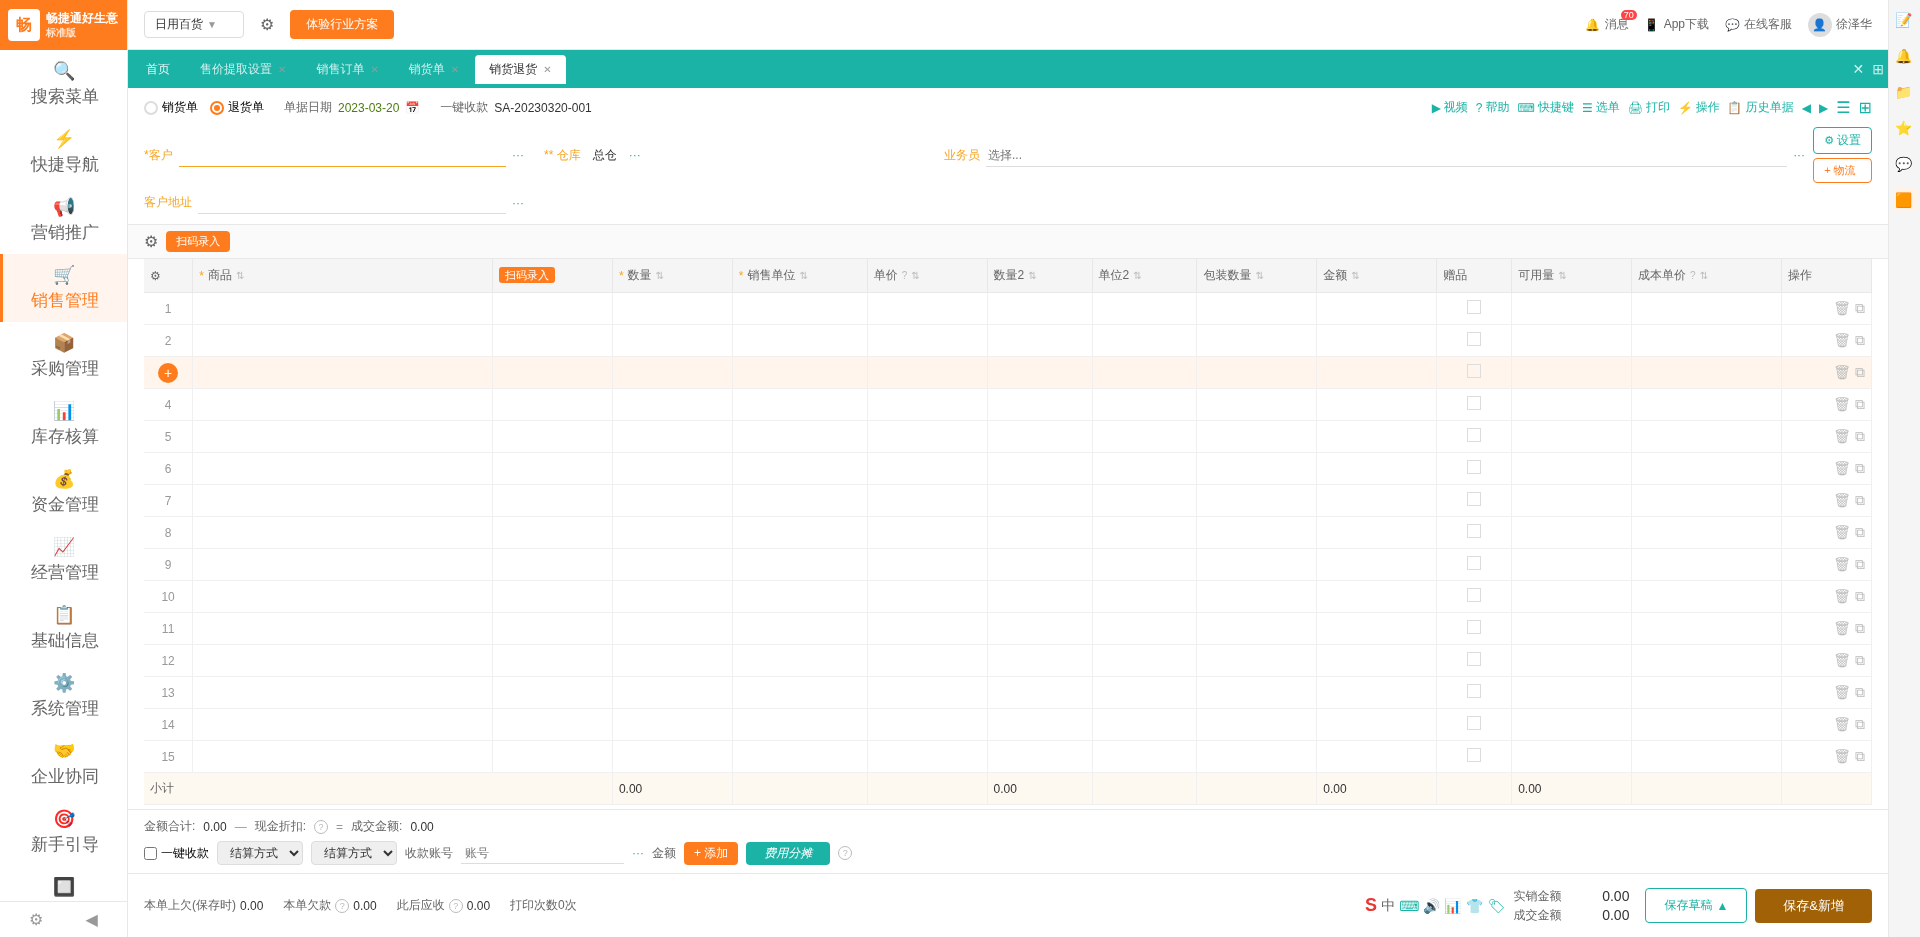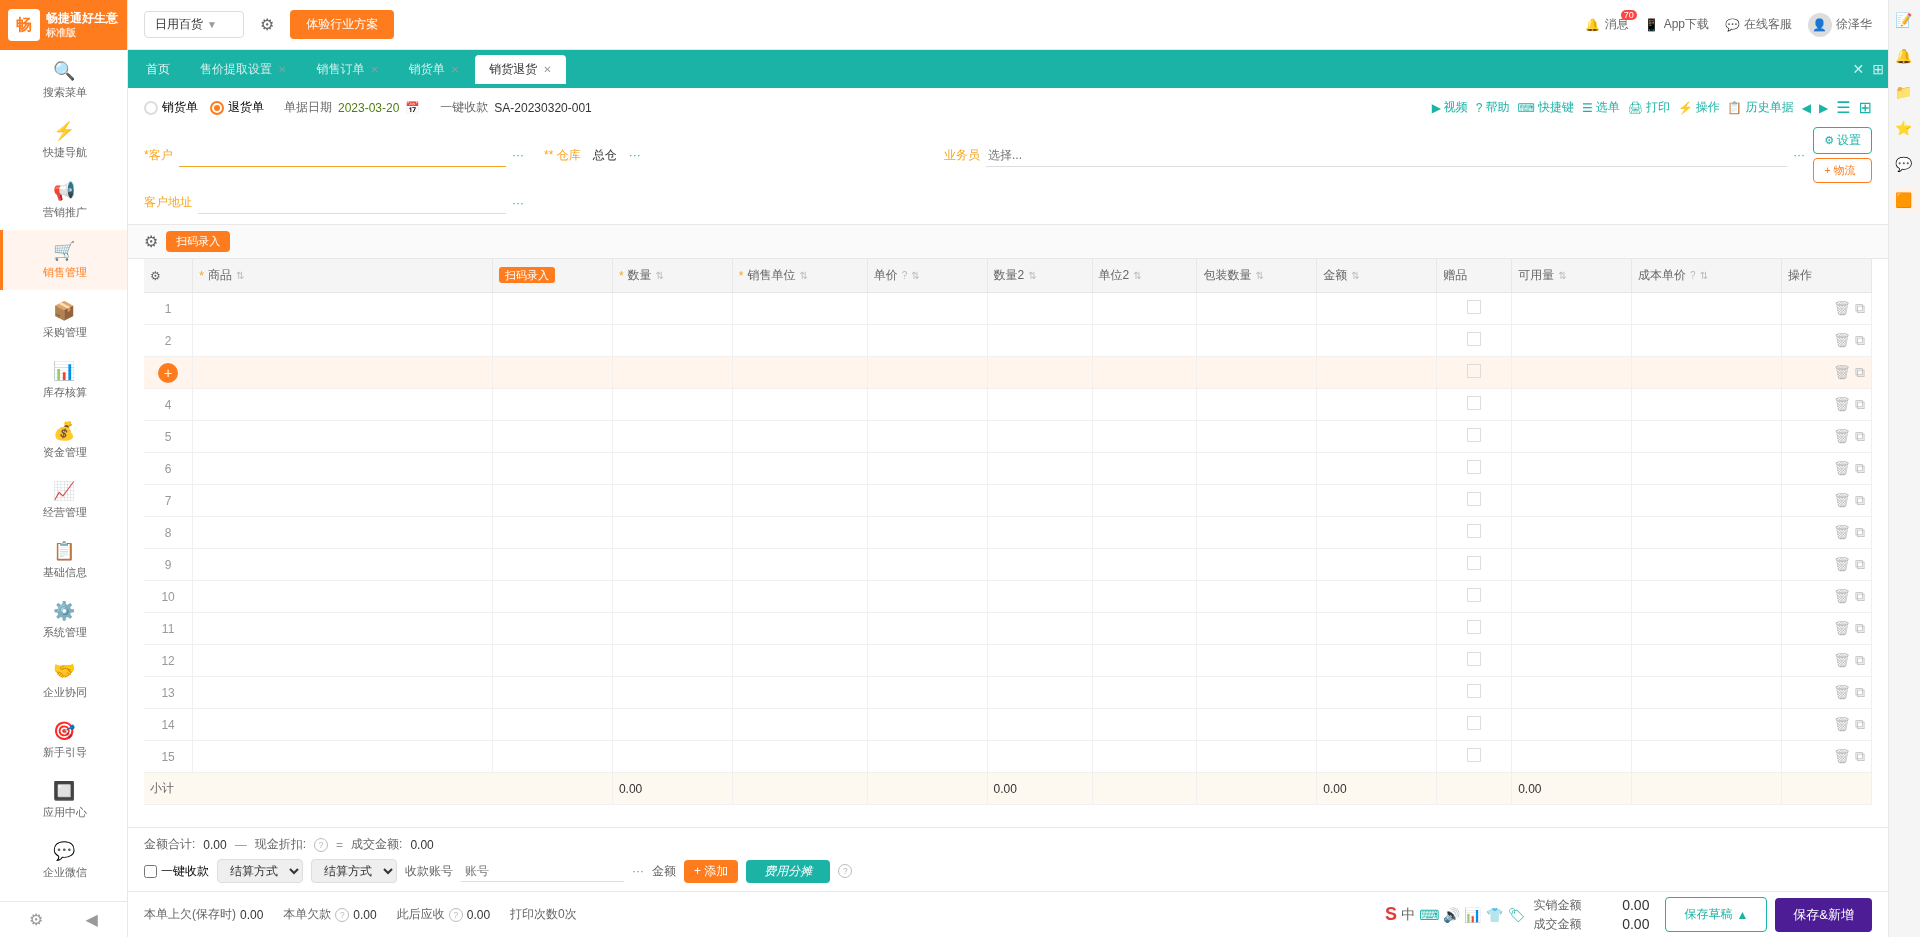--- a/index.html
+++ b/index.html
@@ -7,21 +7,21 @@
 
     
     .sidebar { width: 128px; background: #fff; display: flex; flex-direction: column; border-right: 1px solid #e8e8e8; flex-shrink: 0; }
     .sidebar-logo { background: #ff7c1e; padding: 10px 8px; display: flex; align-items: center; gap: 6px; color: #fff; font-size: 13px; font-weight: bold; height: 50px; }
     .sidebar-logo .logo-icon { width: 32px; height: 32px; background: #fff; border-radius: 4px; display: flex; align-items: center; justify-content: center; color: #ff7c1e; font-size: 16px; font-weight: bold; flex-shrink: 0; }
     .sidebar-logo .logo-text { font-size: 11px; line-height: 1.3; }
     .sidebar-menu { flex: 1; overflow-y: auto; }
     .sidebar-item { display: flex; flex-direction: column; align-items: center; padding: 10px 4px; cursor: pointer; color: #666; gap: 3px; border-left: 3px solid transparent; }
     .sidebar-item.active { background: #fff5ee; color: #ff7c1e; border-left-color: #ff7c1e; }
     .sidebar-item .s-icon { font-size: 18px; }
-    .sidebar-item .s-label { font-size: 11px; text-align: center; }
+    .sidebar-item .s-label { font-size: 17px; text-align: center; }
     .sidebar-bottom { display: flex; align-items: center; justify-content: space-around; padding: 8px; border-top: 1px solid #e8e8e8; }
     .sidebar-bottom-btn { color: #999; cursor: pointer; font-size: 16px; }
 
     
     .main { flex: 1; display: flex; flex-direction: column; overflow: hidden; }
 
     
     .topbar { height: 50px; background: #fff; border-bottom: 1px solid #e8e8e8; display: flex; align-items: center; padding: 0 16px; gap: 12px; }
     .topbar-select { display: flex; align-items: center; gap: 4px; padding: 4px 10px; border: 1px solid #ddd; border-radius: 4px; cursor: pointer; color: #333; min-width: 100px; }
     .topbar-select .chevron { color: #999; font-size: 10px; }
@@ -105,29 +105,29 @@
     .footer-result { color: #333; }
     .help-circle { width: 14px; height: 14px; border-radius: 50%; border: 1px solid #bbb; color: #bbb; display: inline-flex; align-items: center; justify-content: center; font-size: 9px; cursor: pointer; }
     .footer-row2 { display: flex; align-items: center; gap: 8px; }
     .checkbox-label { display: flex; align-items: center; gap: 4px; cursor: pointer; }
     .footer-select { border: 1px solid #ddd; border-radius: 4px; padding: 3px 8px; color: #333; font-size: 12px; }
     .footer-input-field { border: none; border-bottom: 1px solid #ddd; padding: 3px 4px; min-width: 80px; color: #333; outline: none; }
     .add-fee-btn { background: #ff7c1e; color: #fff; border: none; border-radius: 4px; padding: 3px 10px; cursor: pointer; }
     .fee-split-btn { background: #1ab3a6; color: #fff; border: none; border-radius: 4px; padding: 3px 18px; cursor: pointer; font-style: italic; }
 
     
-    .bottom-bar { height: 46px; background: #fff; border-top: 1px solid #e8e8e8; display: flex; align-items: center; padding: 0 16px; gap: 20px; }
+    .bottom-bar { height: 64px; background: #fff; border-top: 1px solid #e8e8e8; display: flex; align-items: center; padding: 0 16px; gap: 20px; }
     .bottom-stat { color: #666; display: flex; align-items: center; gap: 4px; }
     .bottom-stat .val { color: #333; font-weight: 500; }
     .bottom-right { margin-left: auto; display: flex; gap: 8px; align-items: center; }
     .amount-summary { display: flex; flex-direction: column; align-items: flex-end; gap: 2px; margin-right: 8px; }
     .amount-row { display: flex; gap: 8px; align-items: center; color: #666; }
     .amount-row .amount-val { color: #333; font-size: 14px; font-weight: 500; min-width: 60px; text-align: right; }
     .save-draft-btn { background: #fff; border: 1px solid #1ab3a6; color: #1ab3a6; border-radius: 4px; padding: 8px 18px; cursor: pointer; font-size: 13px; display: flex; align-items: center; gap: 4px; }
-    .save-new-btn { background: #4c1d95; color: #fff; border: none; border-radius: 4px; padding: 8px 18px; cursor: pointer; font-size: 13px; }
+    .save-new-btn { background: #a16207; color: #fff; border: none; border-radius: 4px; padding: 8px 28px; cursor: pointer; font-size: 13px; }
 
     
     .right-panel { width: 32px; background: #f5f5f5; border-left: 1px solid #e8e8e8; display: flex; flex-direction: column; align-items: center; padding: 8px 0; gap: 12px; }
     .right-panel-btn { width: 24px; height: 24px; display: flex; align-items: center; justify-content: center; color: #999; cursor: pointer; font-size: 14px; }
     .right-panel-btn.active { color: #ff7c1e; background: #fff3e9; border-radius: 4px; }
 
     .col-settings-icon { font-size: 16px; color: #666; cursor: pointer; }
   </style>
 </head>
 <body>

